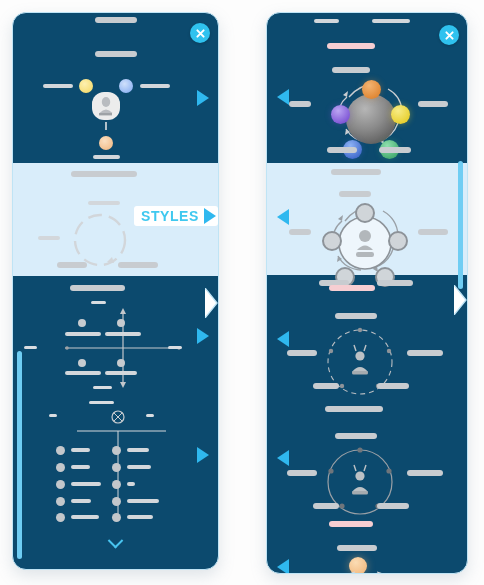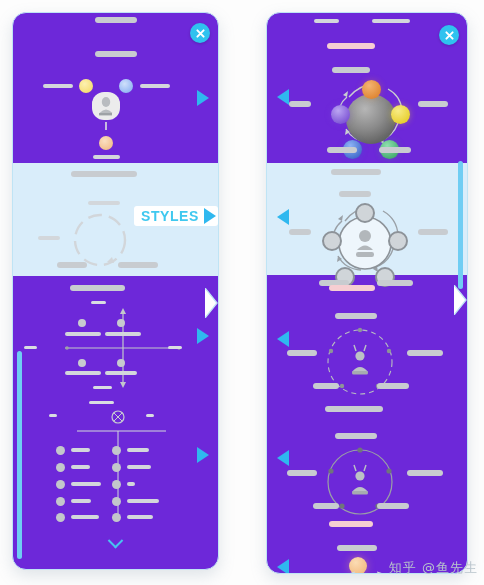--- a/index.html
+++ b/index.html
@@ -8,21 +8,21 @@
     background:#ffffff;
     font-family:"Liberation Sans", sans-serif;
     overflow:hidden;
     position:relative;
   }
   .stage{position:absolute;inset:0;background:#fdfdfd;}
 
   
   .panel{
     position:absolute;
-    background:#6d28d9;
+    background:#0c4a6e;
     border:1.5px solid #bfe4f5;
     border-radius:14px;
     box-shadow:0 6px 16px rgba(120,140,160,.22);
     overflow:hidden;
   }
   #panel-left{left:12px;top:12px;width:205px;height:556px;}
   #panel-right{left:266px;top:12px;width:200px;height:560px;}
 
   .panel-inner{position:absolute;inset:0;overflow:hidden;}
 
@@ -384,14 +384,13 @@
       </svg>
     </div>
 
     <div class="notch" id="notch-right">
       <svg width="14" height="30" viewBox="0 0 14 30">
         <path d="M0 0 L12 15 L0 30" fill="#ffffff" stroke="#bfe4f5" stroke-width="1.4"></path>
       </svg>
     </div>
   </div>
 
-  <div id="watermark">知乎 @鱼先生</div>
 </div>
 
 </body></html>

